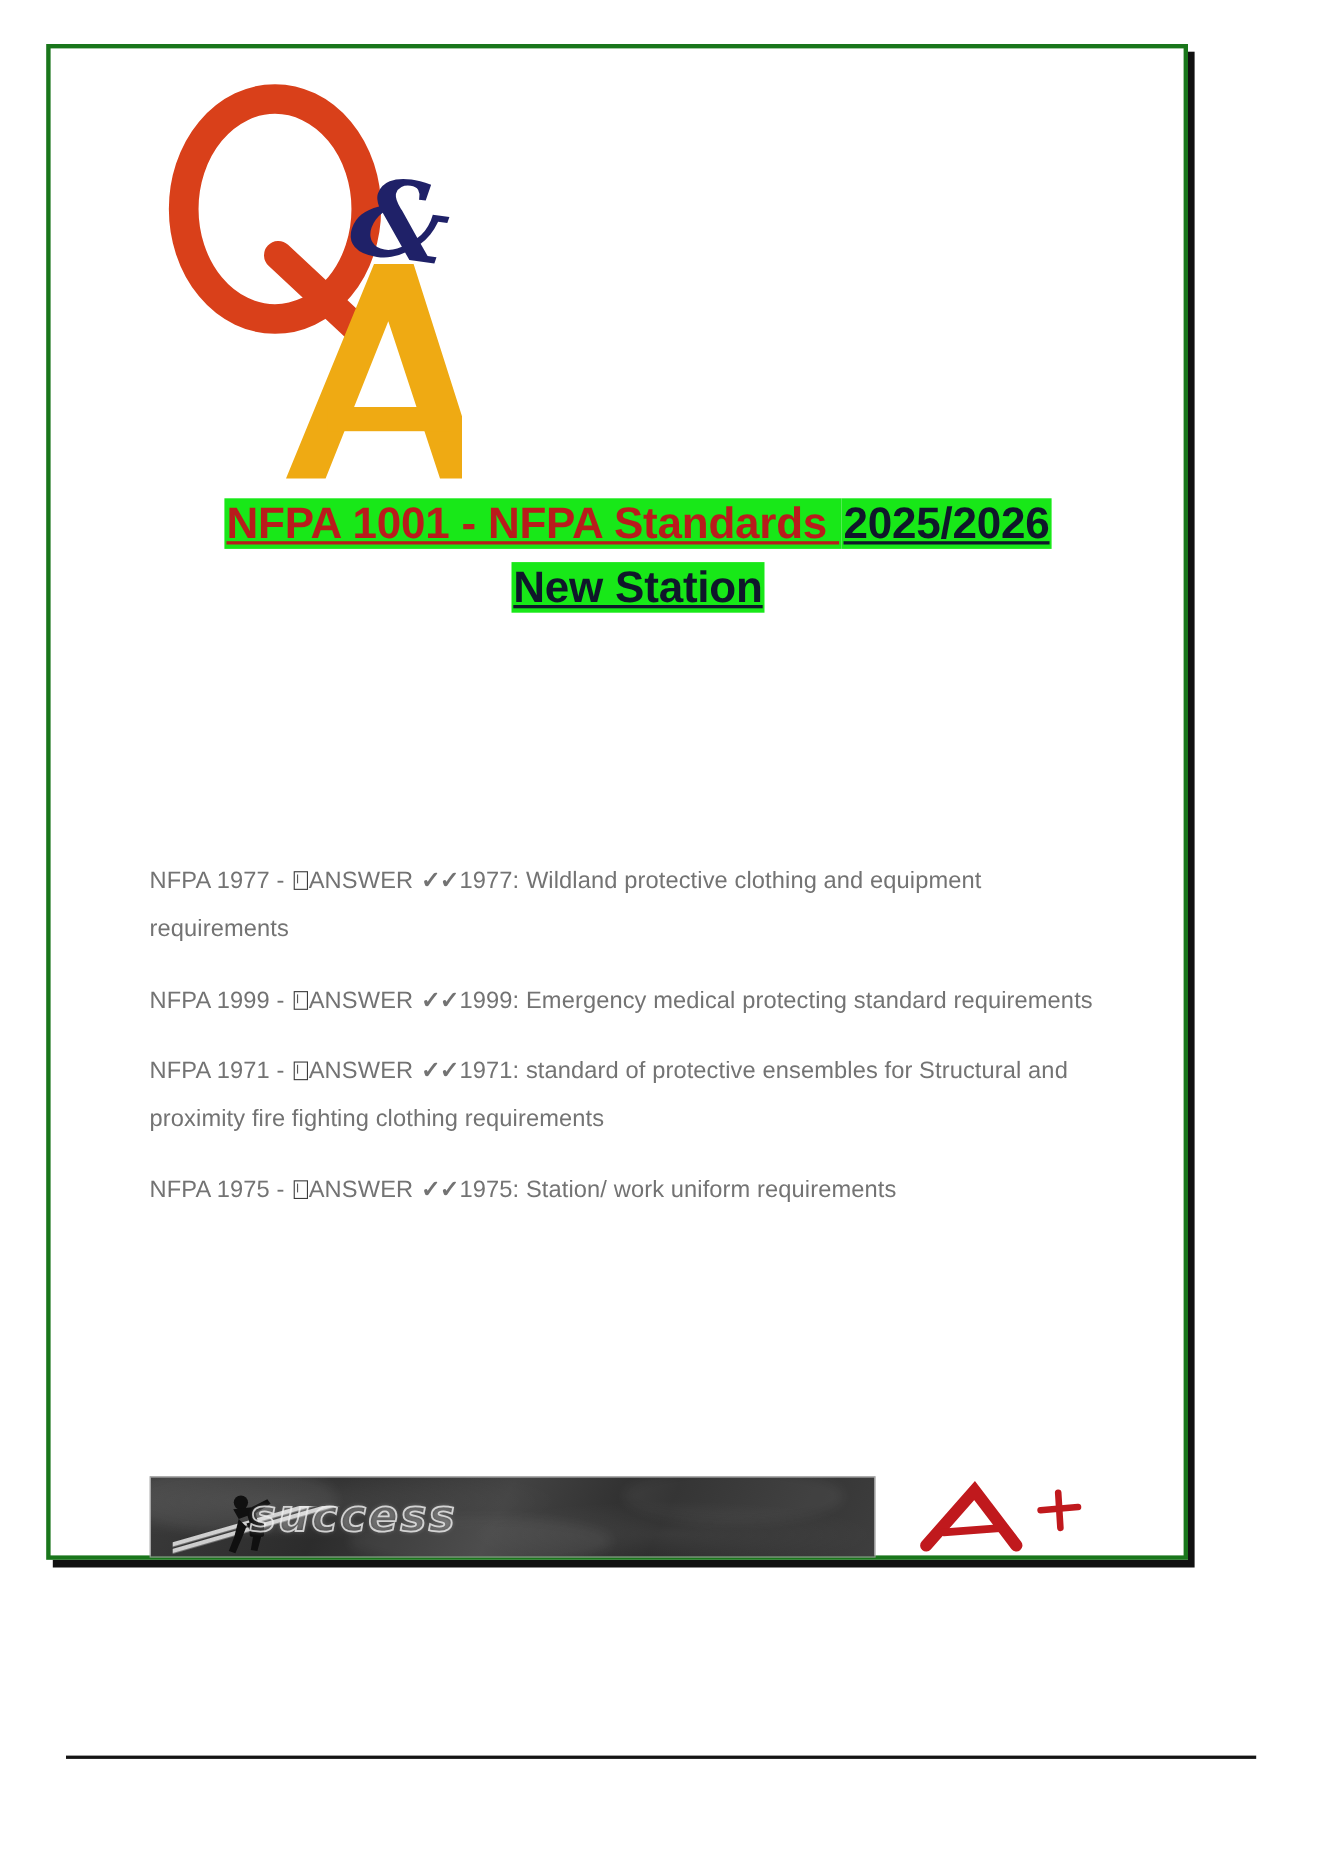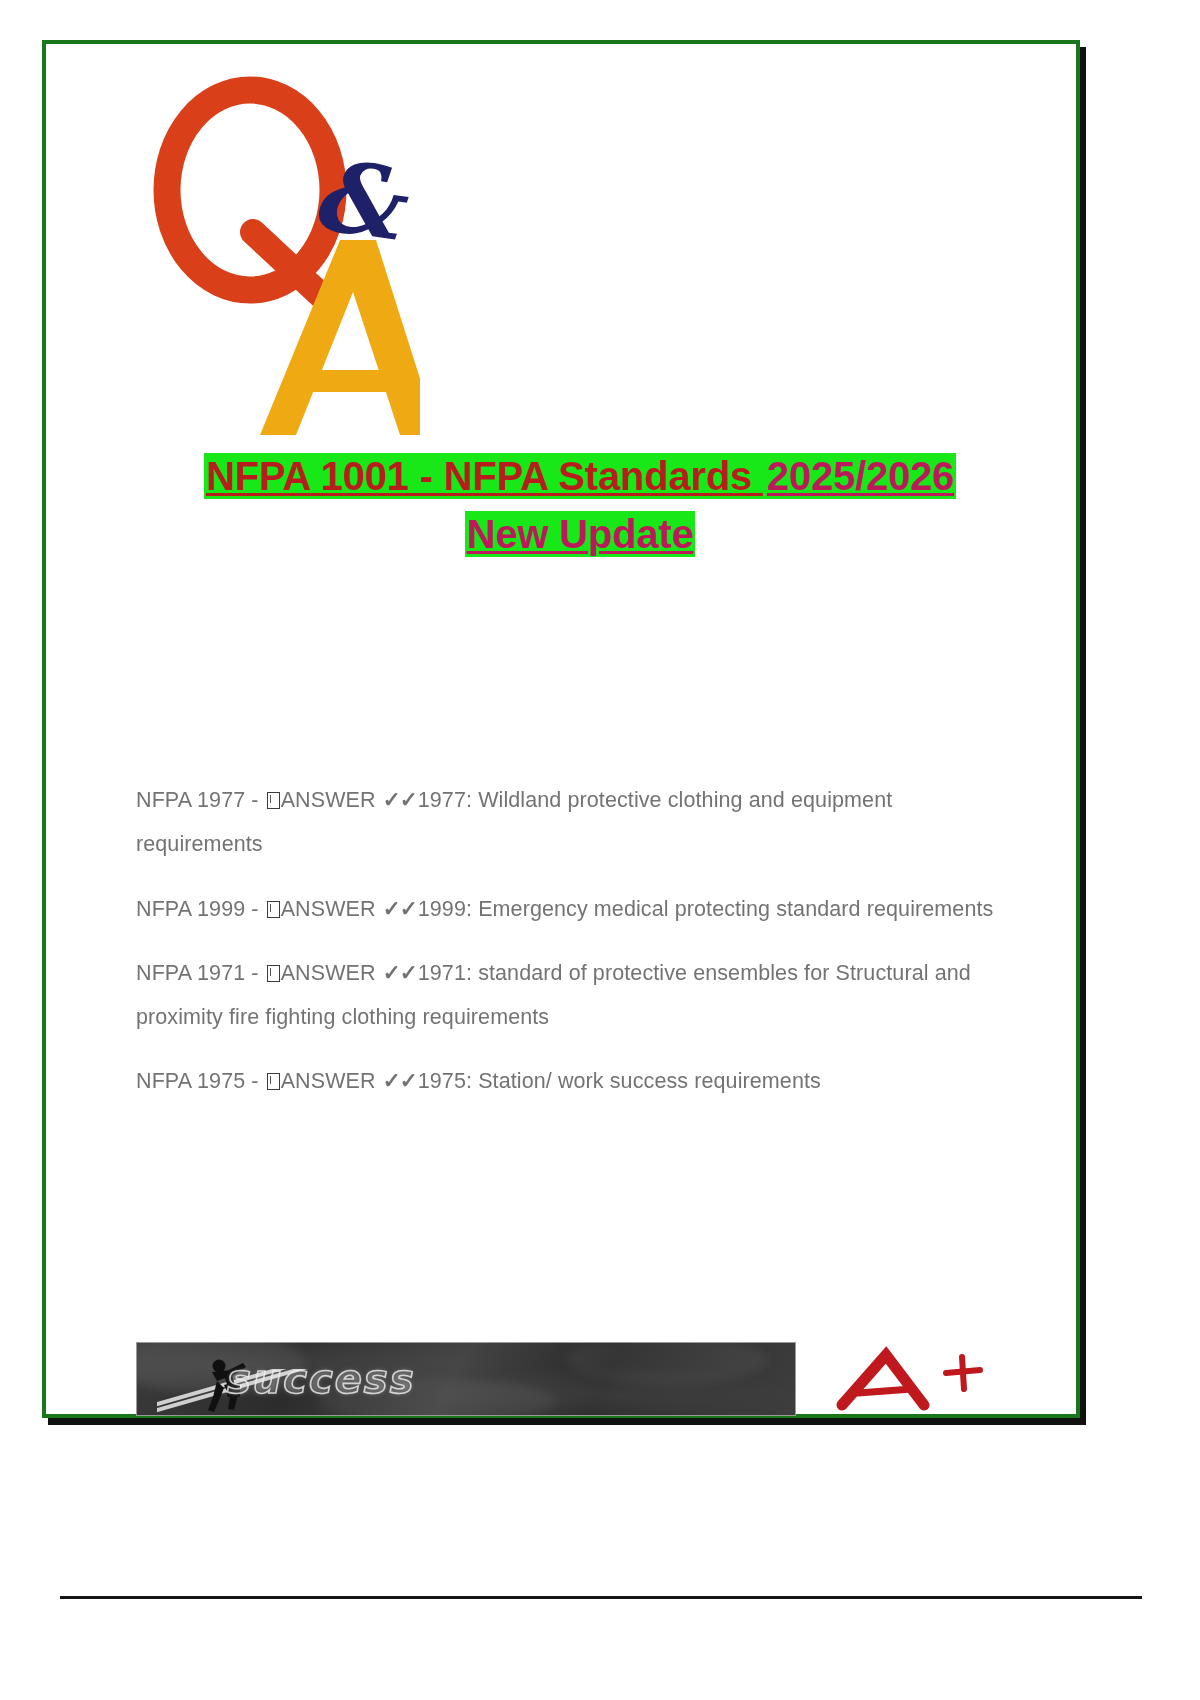--- a/index.html
+++ b/index.html
@@ -65,21 +65,21 @@
   .hl {
     background: #18e818;
     text-decoration: underline;
     text-decoration-thickness: 3px;
     text-underline-offset: 3px;
     padding: 1px 2px 1px 2px;
     box-decoration-break: clone;
     -webkit-box-decoration-break: clone;
   }
   .t-green { color: #b91c1c; }
-  .t-black { color: #be185d; }
+  .t-black { color: #0f172a; }
 
   
   #body-block {
     position: absolute;
     left: 136px;
     top: 778px;
     width: 880px;
   }
   .qa-para {
     font-size: 21.5px;
@@ -220,32 +220,32 @@
       </g>
 
       <g transform="translate(176,92) rotate(8)">
         <text x="0" y="72" font-family="DejaVu Serif, serif" font-size="98" font-style="italic" font-weight="bold" fill="#1f2168">&amp;</text>
       </g>
     </svg>
   </div>
 
   <div id="title-block">
     <div class="title-line"><span class="hl t-green">NFPA 1001 - NFPA Standards </span><span class="hl t-black">2025/2026</span></div>
-    <div class="title-line third"><span class="hl t-black">New Update</span></div>
+    <div class="title-line third"><span class="hl t-black">New Station</span></div>
   </div>
 
   <div id="body-block">
 
     <p class="qa-para"><span>NFPA 1977 - </span><span class="tofu"></span><span>ANSWER </span><span class="ticks">✓✓</span><span>1977: Wildland protective clothing and equipment requirements</span></p>
 
     <p class="qa-para"><span>NFPA 1999 - </span><span class="tofu"></span><span>ANSWER </span><span class="ticks">✓✓</span><span>1999: Emergency medical protecting standard requirements</span></p>
 
     <p class="qa-para"><span>NFPA 1971 - </span><span class="tofu"></span><span>ANSWER </span><span class="ticks">✓✓</span><span>1971: standard of protective ensembles for Structural and proximity fire fighting clothing requirements</span></p>
 
-    <p class="qa-para"><span>NFPA 1975 - </span><span class="tofu"></span><span>ANSWER </span><span class="ticks">✓✓</span><span>1975: Station/ work success requirements</span></p>
+    <p class="qa-para"><span>NFPA 1975 - </span><span class="tofu"></span><span>ANSWER </span><span class="ticks">✓✓</span><span>1975: Station/ work uniform requirements</span></p>
   </div>
 
   <div id="success-row">
 
     <div id="success-banner">
       <div class="chalk-smudge" style="left:-20px;top:-10px;width:190px;height:60px;"></div>
       <div class="chalk-smudge" style="left:180px;top:36px;width:240px;height:44px;"></div>
       <div class="chalk-smudge" style="left:430px;top:-8px;width:200px;height:50px;"></div>
 
       <div id="ladder"></div>

